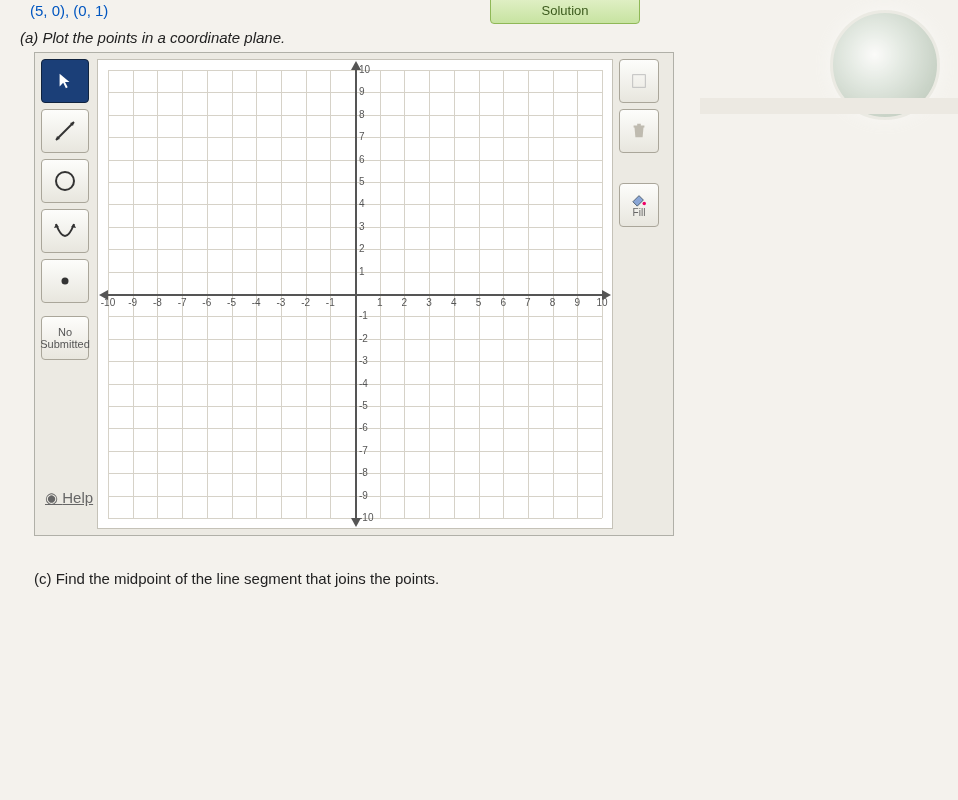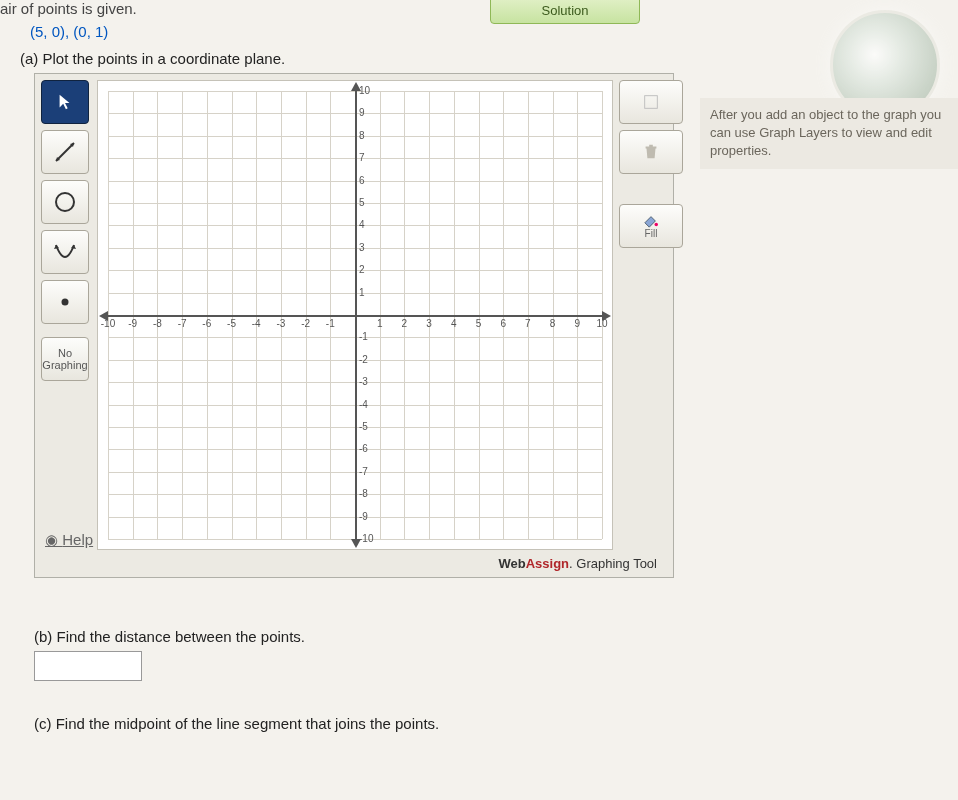--- a/index.html
+++ b/index.html
@@ -9,21 +9,21 @@
     color: #333;
     font-size: 14px;
     width: 958px;
     height: 800px;
     overflow: hidden;
     position: relative;
   }
   .page { padding: 0 0 0 0; }
   .top-line { padding: 0 0 4px 0; font-size: 15px; color: #444; }
   .points { padding: 2px 0 6px 30px; font-size: 15px; color: #0056c0; }
-  .sub-q { padding: 4px 0 6px 20px; font-size: 15px; color: #222; }
+  .sub-q { padding: 4px 0 6px 20px; font-size: 15px; color: #222; font-style: italic; }
   .graph-wrap {
     display: flex;
     gap: 8px;
     margin-left: 34px;
   }
   .graph-panel {
     width: 640px;
     border: 1px solid #b0b0a8;
     background: #eceae3;
     padding: 6px;
@@ -56,21 +56,21 @@
   }
   .grid-line { position:absolute; background:#d6d2c8; }
   .axis-line { position:absolute; background:#555; }
   .tick-label { position:absolute; font-size:10px; color:#555; text-align:center; }
   .arrow { position:absolute; width:0; height:0; }
   .right-btns {
     width: 54px;
     display:flex; flex-direction:column; gap:6px; padding-left:6px;
   }
   .rbtn {
-    width:64px; height:44px;
+    width:40px; height:44px;
     background: linear-gradient(#fdfdfb,#e8e6de);
     border:1px solid #aaa69a; border-radius:4px;
     display:flex; flex-direction:column; align-items:center; justify-content:center;
     font-size:10px; color:#666; cursor:pointer;
   }
   .help-link { position:absolute; left:10px; bottom:28px; font-size:15px; color:#666; text-decoration:underline; cursor:pointer; }
   .caption { text-align:right; padding:6px 10px 0 0; font-size:13px; color:#333; }
   .caption .wa1 { color:#333; font-weight:bold; }
   .caption .wa2 { color:#b0262a; font-weight:bold; }
   .submitted-btn {
@@ -106,21 +106,20 @@
 </style>
 </head>
 <body>
 
 <div class="page">
   <div class="submitted-btn">
       <span>Solution</span>
     </div>
   <div class="lens"></div>
 
-  <div class="top-line">air of points is given.</div>
   <div class="points">(5, 0), (0, 1)</div>
   <div class="sub-q">(a) Plot the points in a coordinate plane.</div>
 
   <div class="graph-wrap">
     <div class="graph-panel">
       <div class="graph-inner">
         <div class="toolbar">
           <div class="tbtn active">
             <svg width="18" height="18" viewBox="0 0 20 20">
                 <path d="M4 2 L4 16 L8 12 L11 18 L13 17 L10 11 L15 11 Z" fill="#fff"></path>
@@ -145,21 +144,21 @@
                 <polygon points="22,6 24,10 19,9" fill="#333"></polygon>
               </svg>
           </div>
           <div class="tbtn">
             <svg width="16" height="16" viewBox="0 0 16 16">
                 <circle cx="8" cy="8" r="3.5" fill="#333"></circle>
               </svg>
           </div>
           <div class="sep-gap"></div>
           <div class="tbtn">
-              <span>No Graphing</span>
+              <span>No Submitted</span>
             </div>
         </div>
 
         <div class="canvas-area" id="canvas">
             <div class="grid-line" style="left: 10px; top: 10px; width: 1px; height: 448px;"></div>
             <div class="grid-line" style="left: 34.7px; top: 10px; width: 1px; height: 448px;"></div>
             <div class="grid-line" style="left: 59.4px; top: 10px; width: 1px; height: 448px;"></div>
             <div class="grid-line" style="left: 84.1px; top: 10px; width: 1px; height: 448px;"></div>
             <div class="grid-line" style="left: 108.8px; top: 10px; width: 1px; height: 448px;"></div>
             <div class="grid-line" style="left: 133.5px; top: 10px; width: 1px; height: 448px;"></div>
@@ -262,31 +261,23 @@
           <div class="rbtn">
             <svg width="18" height="14" viewBox="0 0 20 16">
                 <path d="M3 10 L10 3 L15 8 L8 15 Z" fill="#8aa6d6" stroke="#456"></path>
                 <circle cx="16" cy="12" r="2" fill="#e06"></circle>
               </svg>
             <span>Fill</span>
           </div>
         </div>
       </div>
       <a class="help-link">◉ <span>Help</span></a>
-      <div class="caption">
-        <span class="wa1">Web</span><span class="wa2">Assign</span><span>. Graphing Tool</span>
-      </div>
     </div>
   </div>
 
   <div class="side-panel">
-    <div class="side-text">After you add an object to the graph you can use Graph Layers to view and edit properties.</div>
   </div>
 
-  <div class="part-b">
-    <div class="part-b-q">(b) Find the distance between the points.</div>
-    <input class="answer-box" style="">
-  </div>
 
   <div class="part-c">
     <div class="part-b-q">(c) Find the midpoint of the line segment that joins the points.</div>
   </div>
 </div>
 
 </body></html>

